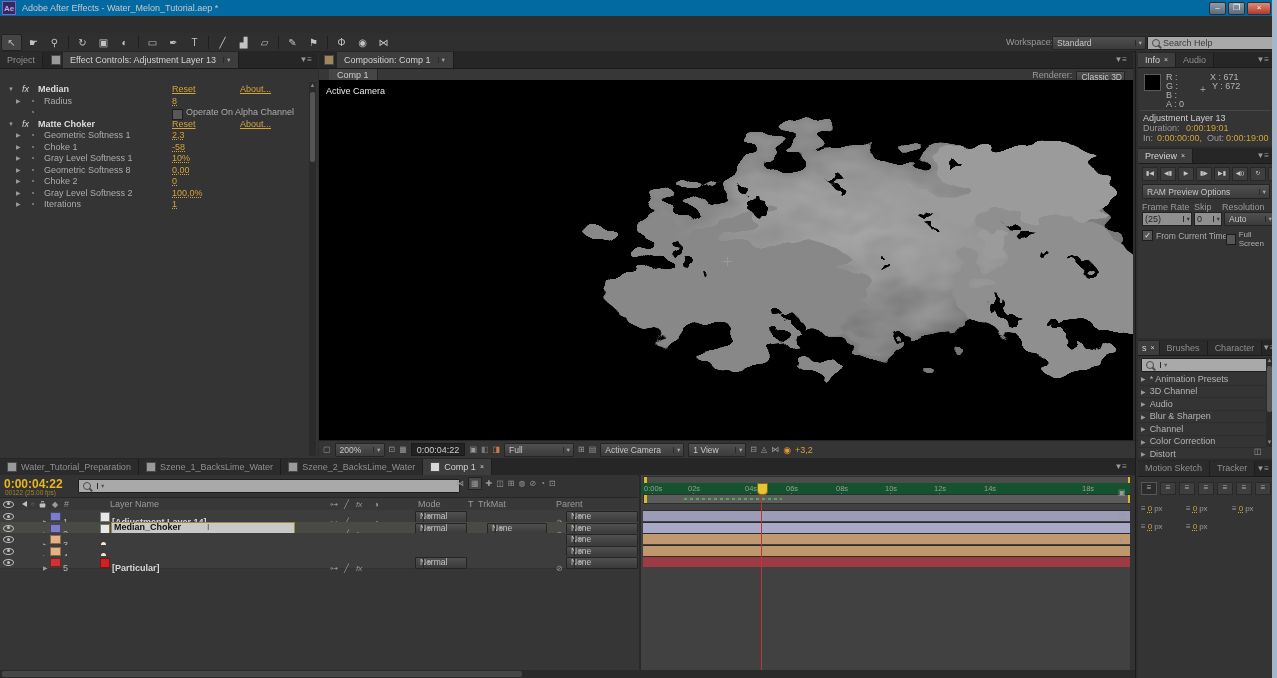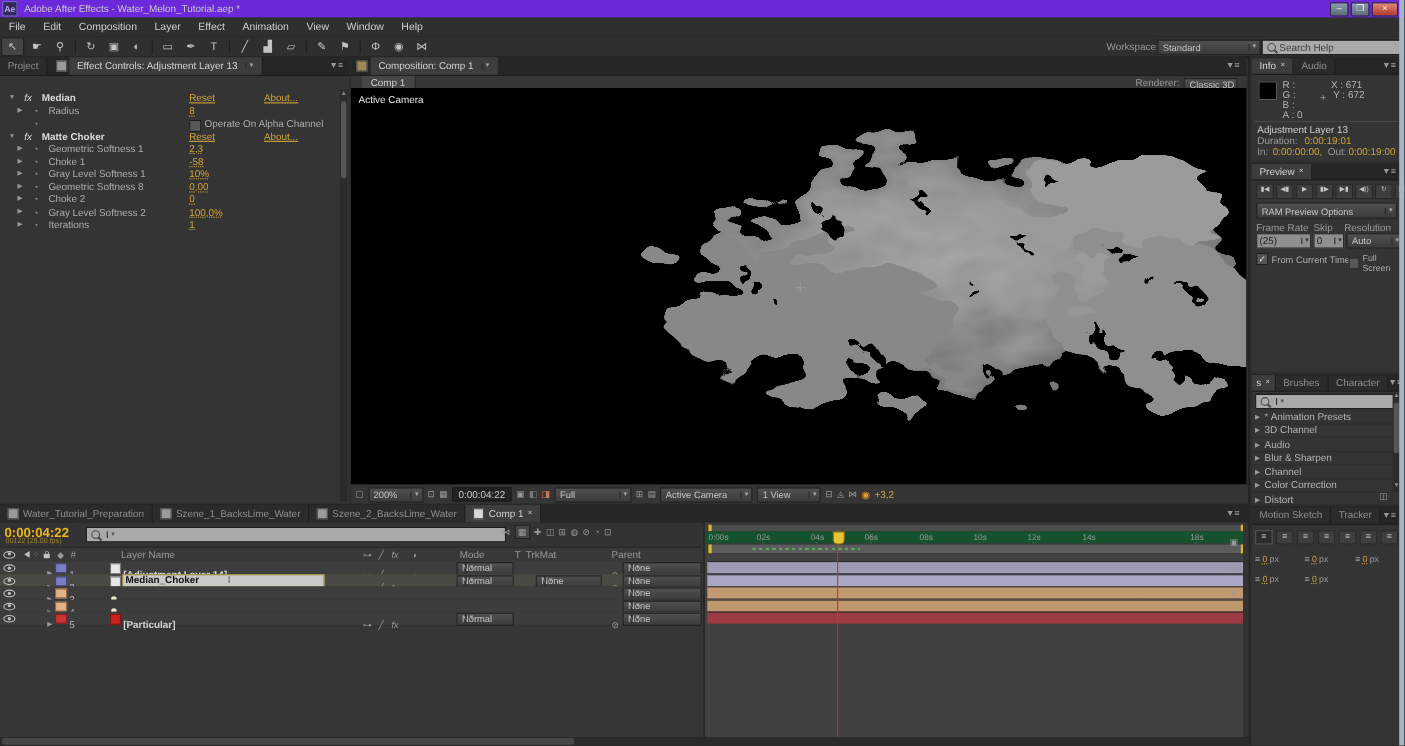--- a/index.html
+++ b/index.html
@@ -1,21 +1,21 @@
 <!DOCTYPE html>
 <html><head>
 <meta charset="utf-8">
 <style>
   html,body{margin:0;padding:0;background:#111;}
   #app{position:relative;width:1277px;height:678px;background:#2d2d2d;overflow:hidden;
        font-family:"Liberation Sans",sans-serif;color:#b4b4b4;font-size:9px;}
   .abs{position:absolute;}
   .flex{display:flex;align-items:center;}
   
-  #titlebar{left:0;top:0;width:1277px;height:16px;background:#6d28d9;color:#c9c9c9;font-size:9px;}
+  #titlebar{left:0;top:0;width:1277px;height:16px;background:#0369a1;color:#c9c9c9;font-size:9px;}
   #appbadge{width:12px;height:12px;margin:0 6px 0 2px;background:#34295c;border:1px solid #7a68c8;
             color:#b7a6f7;font-size:8px;font-weight:bold;display:flex;align-items:center;justify-content:center;}
   .winbtn{width:15px;height:11px;margin-left:2px;background:linear-gradient(#8d9aa8,#5d6a78);
           border:1px solid #2a2f36;border-radius:2px;color:#fff;font-size:8px;line-height:10px;text-align:center;}
   .winbtn.close{background:linear-gradient(#e08a7a,#b03a2a);width:22px;}
   #menubar{left:0;top:16px;width:1277px;height:17px;background:#2f2f2f;border-bottom:1px solid #1b1b1b;}
   #menubar span{padding:0 8px;font-size:9.5px;color:#cfcfcf;}
   #toolbar{left:0;top:33px;width:1277px;height:18px;background:#2f2f2f;border-bottom:1px solid #191919;}
   .tool{width:19px;height:15px;margin:0 1px;text-align:center;line-height:15px;color:#c2c2c2;font-size:10px;}
   .tool.pressed{background:#454545;border:1px solid #222;border-radius:2px;}
@@ -76,31 +76,20 @@
   <div id="titlebar" class="abs flex">
     <div id="appbadge">Ae</div>
     <span>Adobe After Effects - Water_Melon_Tutorial.aep *</span>
     <div style="margin-left:auto;display:flex;padding-right:6px;">
       <div class="winbtn">–</div>
       <div class="winbtn">❐</div>
       <div class="winbtn close">×</div>
     </div>
   </div>
 
-  <div id="menubar" class="abs flex">
-    <span>File</span>
-    <span>Edit</span>
-    <span>Composition</span>
-    <span>Layer</span>
-    <span>Effect</span>
-    <span>Animation</span>
-    <span>View</span>
-    <span>Window</span>
-    <span>Help</span>
-  </div>
 
   <div id="toolbar" class="abs flex">
     <div class="tool pressed">↖</div>
     <div class="tool">☛</div>
     <div class="tool">⚲</div>
     <div class="tsep"></div>
     <div class="tool">↻</div>
     <div class="tool">▣</div>
     <div class="tool">◐</div>
     <div class="tsep"></div>
@@ -666,21 +655,21 @@
     <div class="abs" style="left:639px;top:17px;width:491px;height:195px;background:#414141;border-left:2px solid #2a2a2a;">
 
       <div class="abs" style="left:2px;top:1px;width:487px;height:6px;background:#4c4c4c;border:1px solid #2e2e2e;">
         <div class="abs" style="left:0;top:0;width:3px;height:6px;background:#d8b92c;"></div>
         <div class="abs" style="right:0;top:0;width:3px;height:6px;background:#d8b92c;"></div>
       </div>
 
       <div class="abs" style="left:0;top:8px;width:491px;height:11px;background:#14532d;">
         <span class="tick" style="left:3px;">0:00s</span>
         <span class="tick" style="left:47px;">02s</span>
-        <span class="tick" style="left:96px;">04s</span>
+        <span class="tick" style="left:104px;">04s</span>
         <span class="tick" style="left:145px;">06s</span>
         <span class="tick" style="left:195px;">08s</span>
         <span class="tick" style="left:244px;">10s</span>
         <span class="tick" style="left:293px;">12s</span>
         <span class="tick" style="left:343px;">14s</span>
         <span class="tick" style="left:392px;margin-top:48px;">16s</span>
         <span class="tick" style="left:441px;">18s</span>
       </div>
 
       <div class="abs" style="left:2px;top:19px;width:487px;height:8px;background:#5c5c5c;border:1px solid #2e2e2e;">

